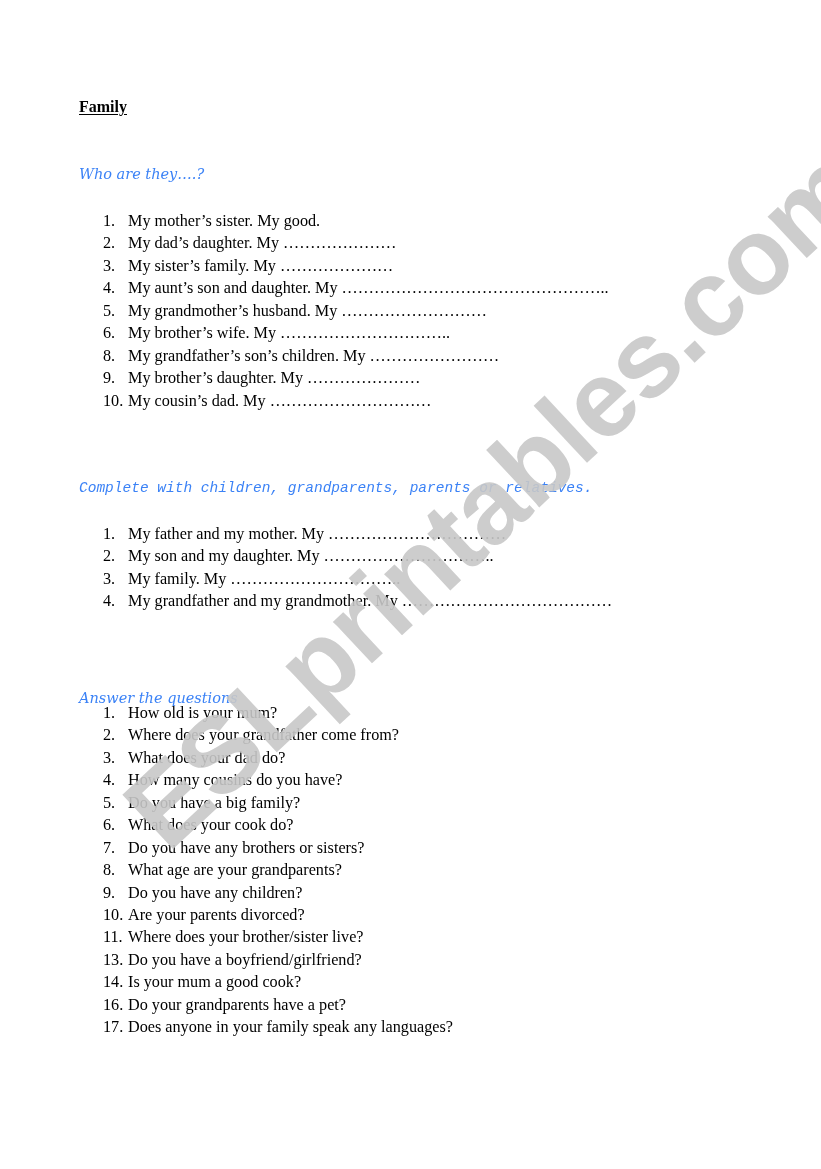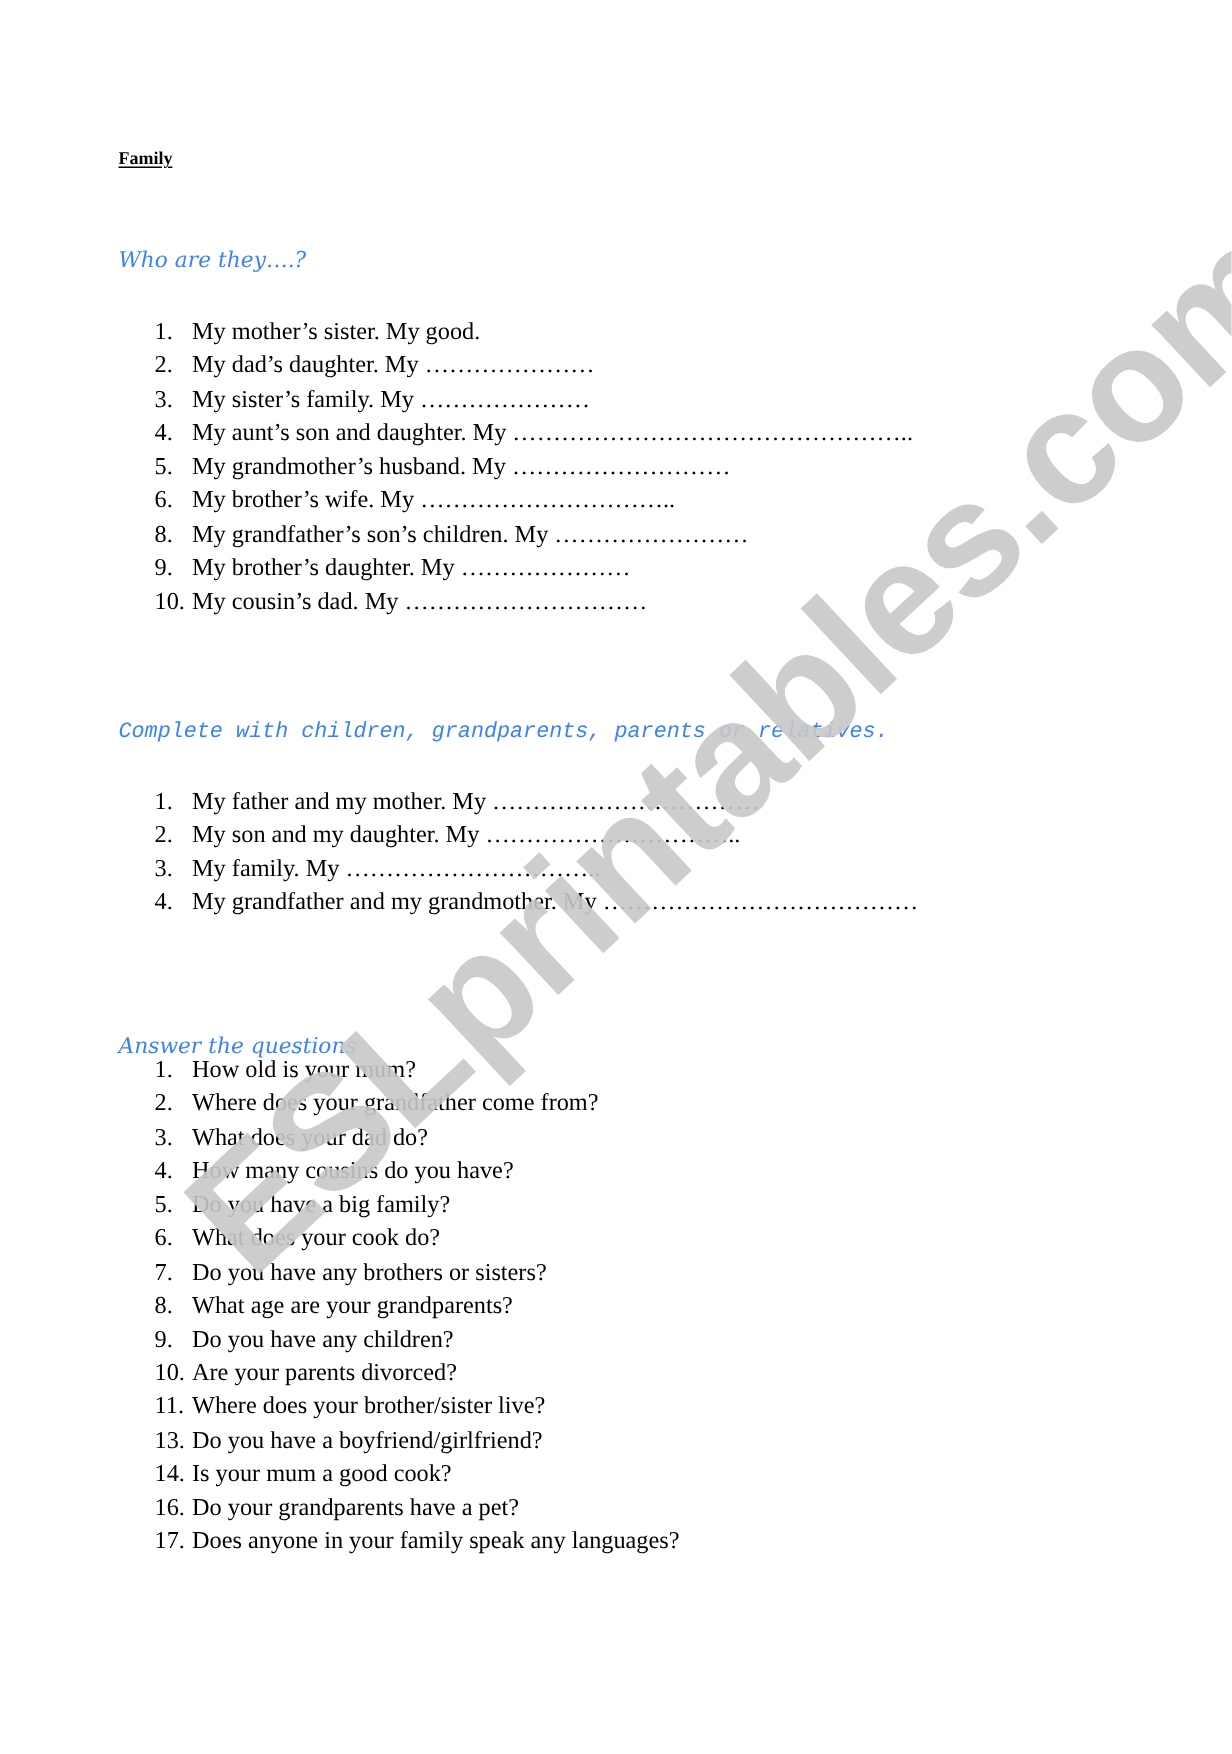--- a/index.html
+++ b/index.html
@@ -38,21 +38,21 @@
       z-index: 2;
       pointer-events: none;
       opacity: 0.9;
     }
     .content { position: absolute; left: 0; top: 0; width: 821px; z-index: 1; }
     .title {
       position: absolute;
       left: 79px;
       top: 98px;
       font-weight: bold;
-      font-size: 12px;
+      font-size: 16px;
       text-decoration: underline;
       text-underline-offset: 2px;
     }
     .section-heading {
       position: absolute;
       left: 79px;
       font-family: "DejaVu Serif", serif;
       font-style: italic;
       font-size: 14.5px;
       color: #3b82f6;

